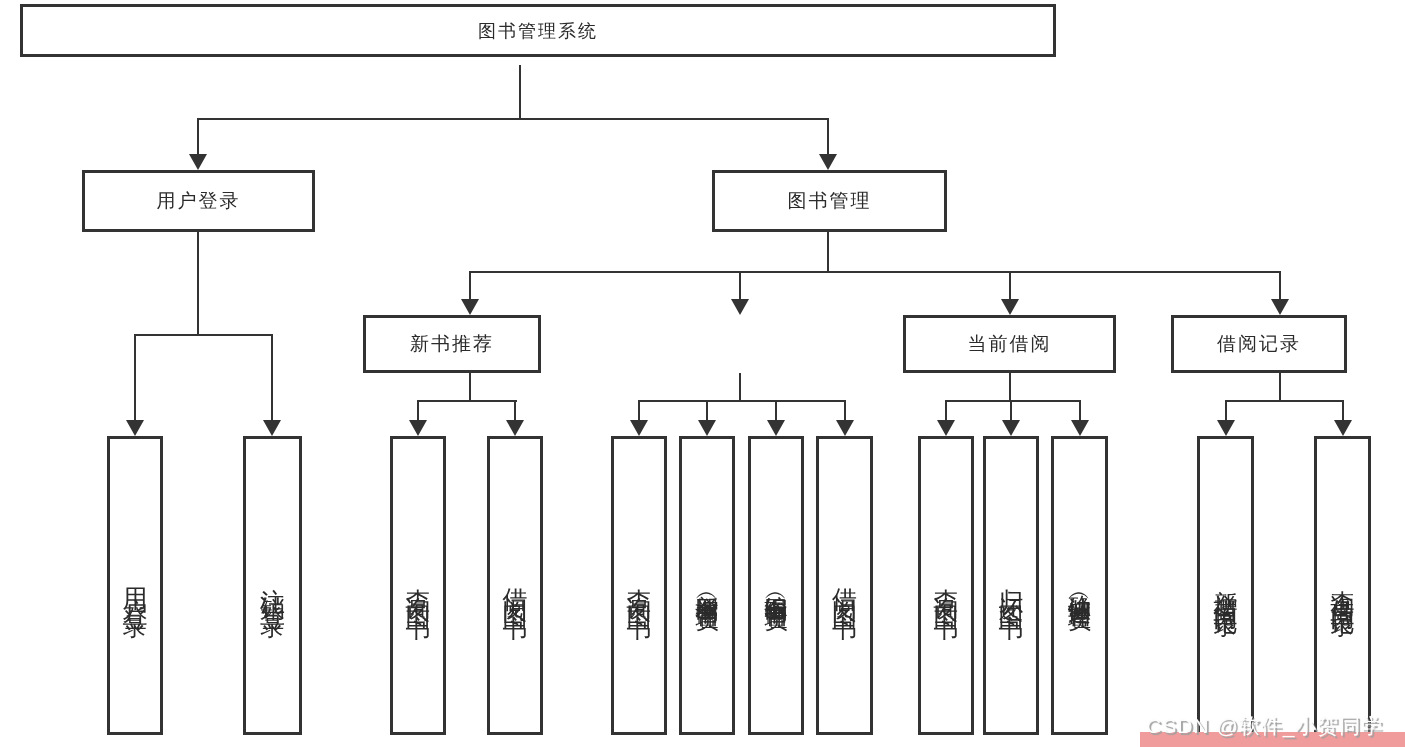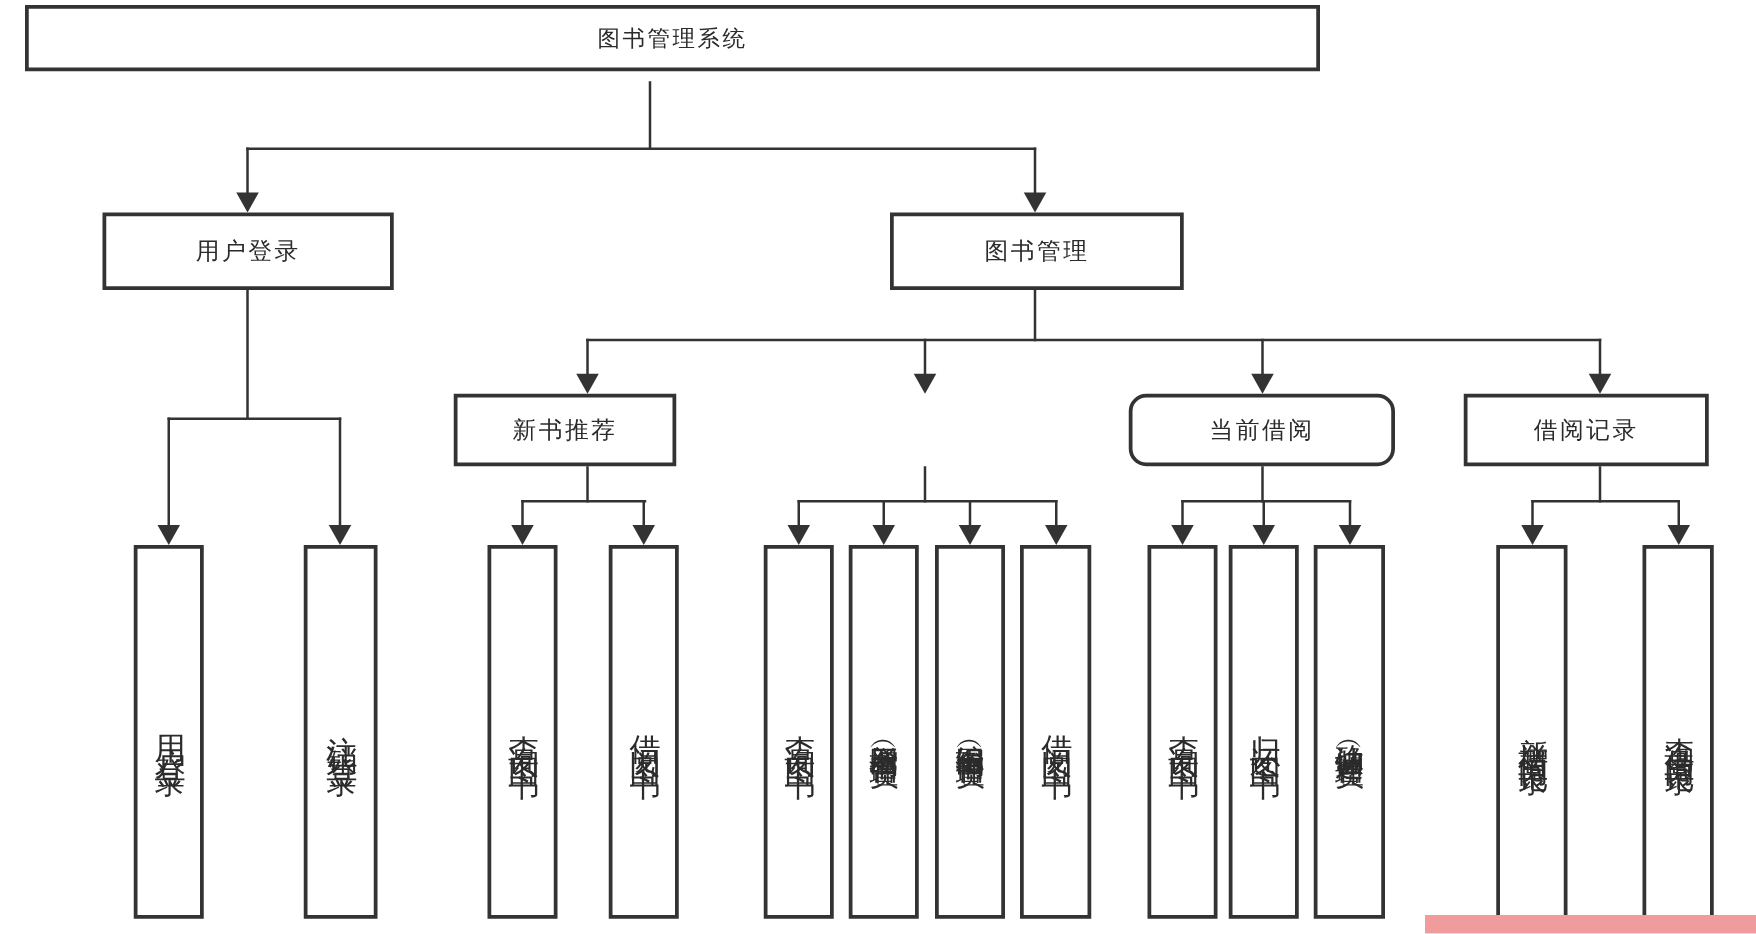--- a/index.html
+++ b/index.html
@@ -62,22 +62,22 @@
   <div class="ln" style="left:469px;top:271px;width:2px;height:30px;"></div>
   <div class="arrow" style="left:461px;top:299px;"></div>
   <div class="ln" style="left:739px;top:271px;width:2px;height:30px;"></div>
   <div class="arrow" style="left:731px;top:299px;"></div>
   <div class="ln" style="left:1009px;top:271px;width:2px;height:30px;"></div>
   <div class="arrow" style="left:1001px;top:299px;"></div>
   <div class="ln" style="left:1279px;top:271px;width:2px;height:30px;"></div>
   <div class="arrow" style="left:1271px;top:299px;"></div>
 
   <div class="hbox" style="left:363px;top:315px;width:178px;height:58px;">新书推荐</div>
-  <div class="hbox" style="left:903px;top:315px;width:213px;height:58px;border-radius:14px;">当前借阅</div>
-  <div class="hbox" style="left:1171px;top:315px;width:196px;height:58px;">借阅记录</div>
+  <div class="hbox" style="left:903px;top:315px;width:213px;height:58px;">当前借阅</div>
+  <div class="hbox" style="left:1171px;top:315px;width:176px;height:58px;">借阅记录</div>
 
   <div class="ln" style="left:469px;top:373px;width:2px;height:29px;"></div>
   <div class="ln" style="left:417px;top:400px;width:100px;height:2px;"></div>
   <div class="ln" style="left:417px;top:400px;width:2px;height:22px;"></div>
   <div class="arrow" style="left:409px;top:420px;"></div>
   <div class="ln" style="left:514px;top:400px;width:2px;height:22px;"></div>
   <div class="arrow" style="left:506px;top:420px;"></div>
 
   <div class="ln" style="left:739px;top:373px;width:2px;height:29px;"></div>
   <div class="ln" style="left:638px;top:400px;width:208px;height:2px;"></div>
@@ -140,14 +140,15 @@
     <span class="vtext long">确认归还（管理员）</span>
   </div>
   <div class="vbox" style="left:1197px;width:57px;">
     <span class="vtext mid">新增借阅记录</span>
   </div>
   <div class="vbox" style="left:1314px;width:57px;">
     <span class="vtext mid">查询借阅记录</span>
   </div>
 
   <div class="watermark-strip"></div>
+  <div class="watermark-text">CSDN @软件_小贺同学</div>
 
 </div>
 
 </body></html>

